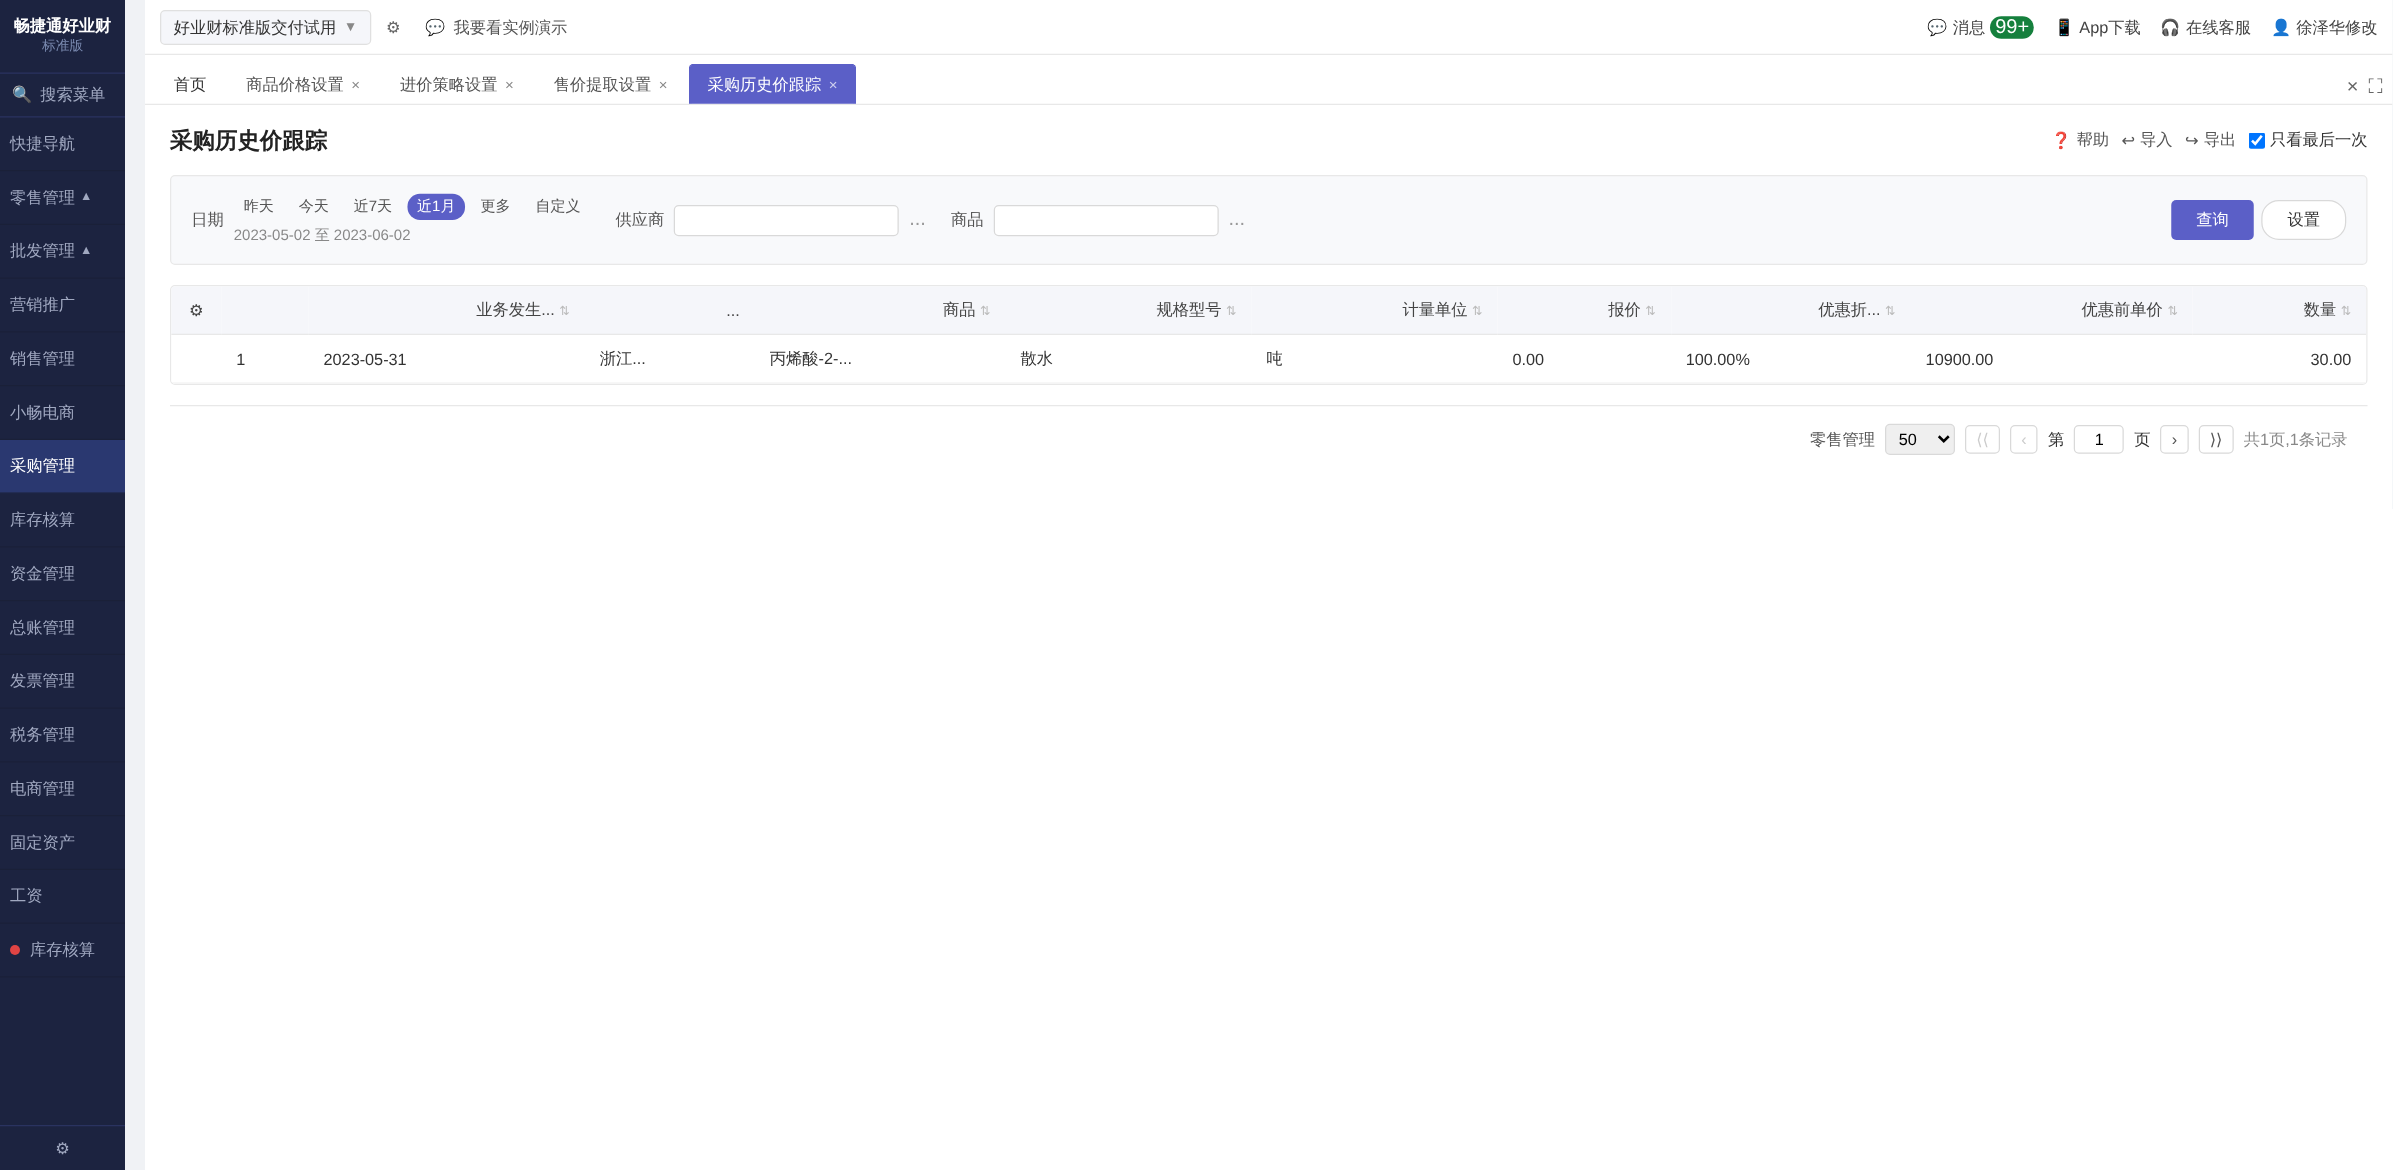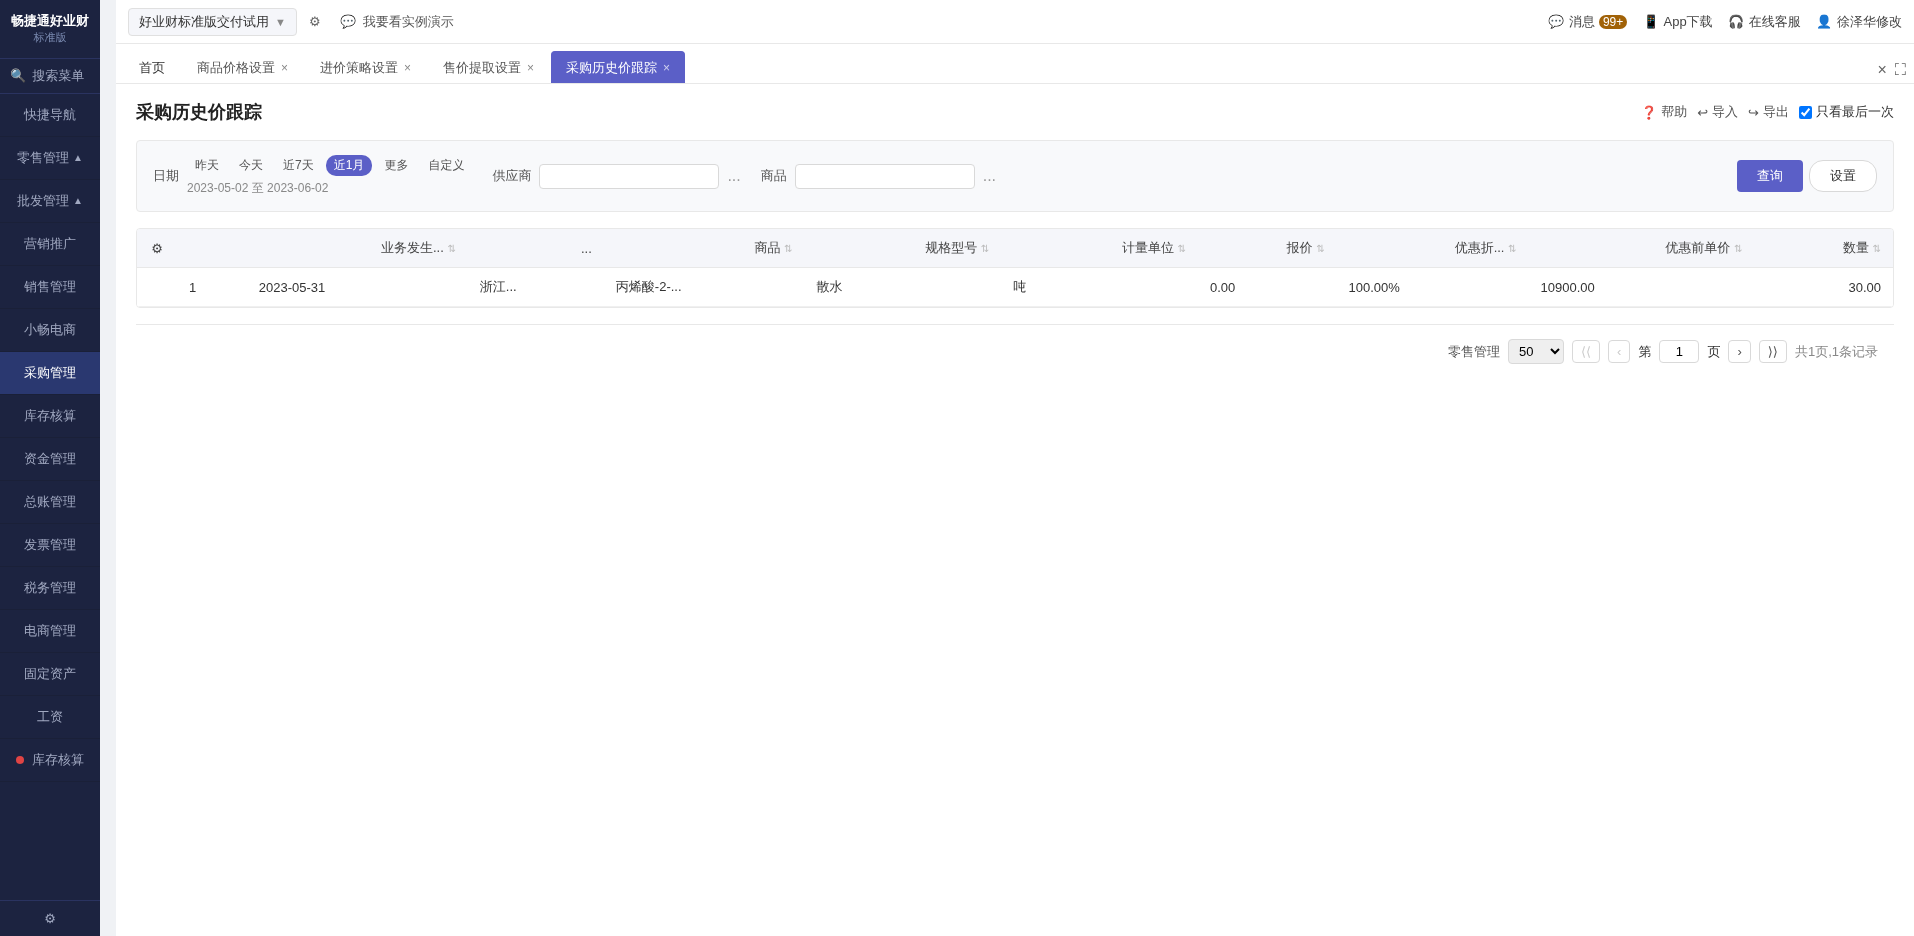--- a/index.html
+++ b/index.html
@@ -36,21 +36,20 @@
     }
     .sidebar-nav-item {
       padding: 12px 8px;
       text-align: center;
       cursor: pointer;
       color: #a0a8c0;
       font-size: 12px;
       border-bottom: 1px solid #1a2038;
       display: flex;
       align-items: center;
-      justify-content: center;
       gap: 4px;
     }
     .sidebar-nav-item.active { color: #fff; background: #2a3870; }
     .sidebar-nav-item.has-children { position: relative; }
     .sidebar-nav-item .arrow { font-size: 10px; }
     .sidebar-bottom {
       margin-top: auto;
       padding: 10px 8px;
       display: flex;
       align-items: center;
@@ -110,25 +109,25 @@
     }
     .topbar-right-item {
       display: flex;
       align-items: center;
       gap: 4px;
       cursor: pointer;
       color: #444;
       font-size: 13px;
     }
     .badge {
-      background: #a16207;
+      background: #15803d;
       color: #fff;
       border-radius: 10px;
       padding: 0 4px;
-      font-size: 12px;
+      font-size: 16px;
       min-width: 18px;
       text-align: center;
     }
 
     
     .tabs-bar {
       background: #fff;
       height: 40px;
       display: flex;
       align-items: flex-end;

